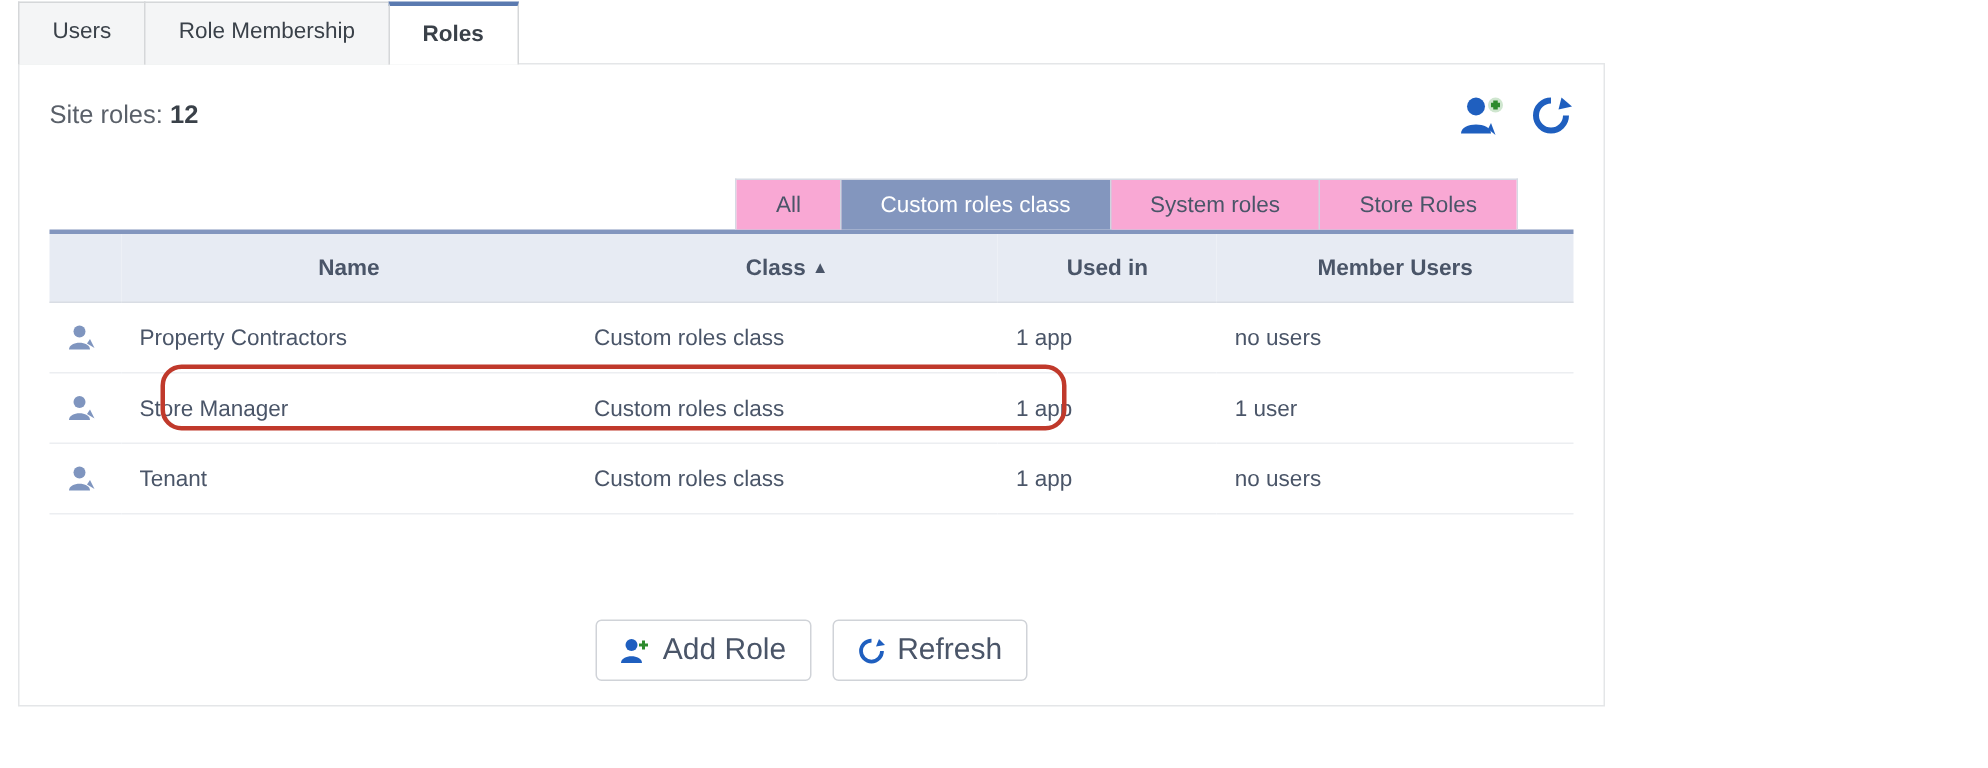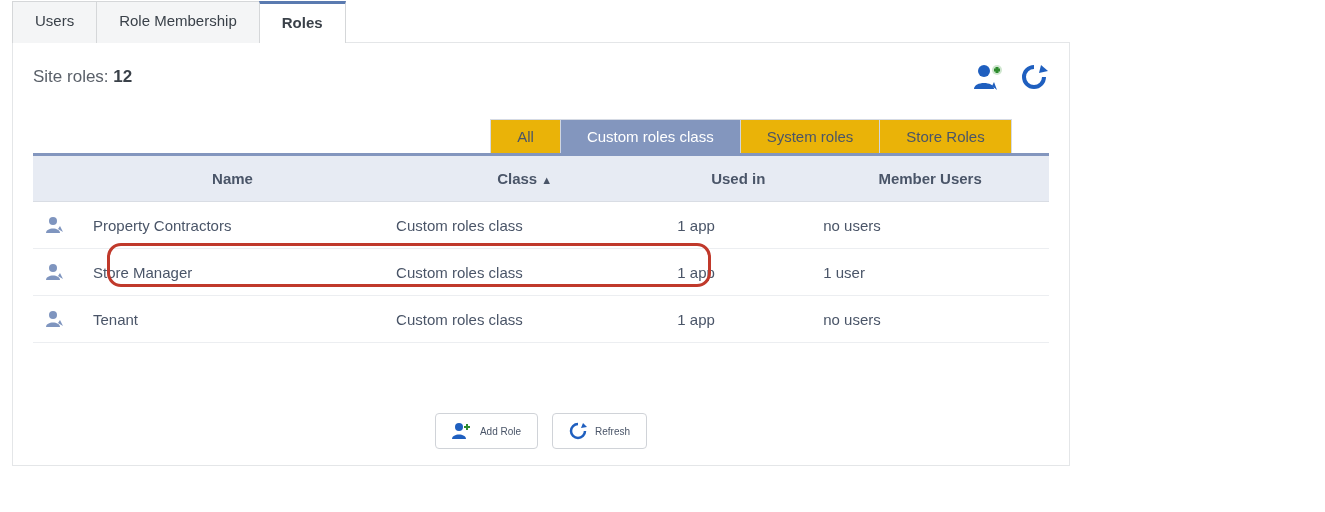--- a/index.html
+++ b/index.html
@@ -46,21 +46,21 @@
     justify-content: space-between;
     align-items: center;
     margin-bottom: 28px;
   }
   .site-roles { color: #5a6069; font-size: 17px; }
   .site-roles b { color: #3a4149; font-weight: 700; }
   .head-actions { display: flex; align-items: center; gap: 14px; }
   .head-icon { cursor: pointer; display:inline-flex; }
   .filter-btn {
     padding: 8px 26px;
-    background: #eab308;
+    background: #f9a8d4;
     color: #4a5568;
     border-right: 1px solid #cfd5e0;
     cursor: pointer;
     font-size: 15px;
   }
   .filter-btn.active {
     background: #8396be;
     color: #fff;
   }
   .filter-btn:last-child { border-right: none; }
@@ -113,21 +113,21 @@
   .btn {
     display: inline-flex;
     align-items: center;
     gap: 8px;
     padding: 8px 16px;
     border: 1px solid #d0d3d8;
     border-radius: 4px;
     background: #fff;
     color: #4a5568;
     cursor: pointer;
-    font-size: 10px;
+    font-size: 20px;
   }
 
   svg { display:block; }
 </style>
 </head>
 <body>
 
 <div class="wrap">
 
   <div class="tabs">

